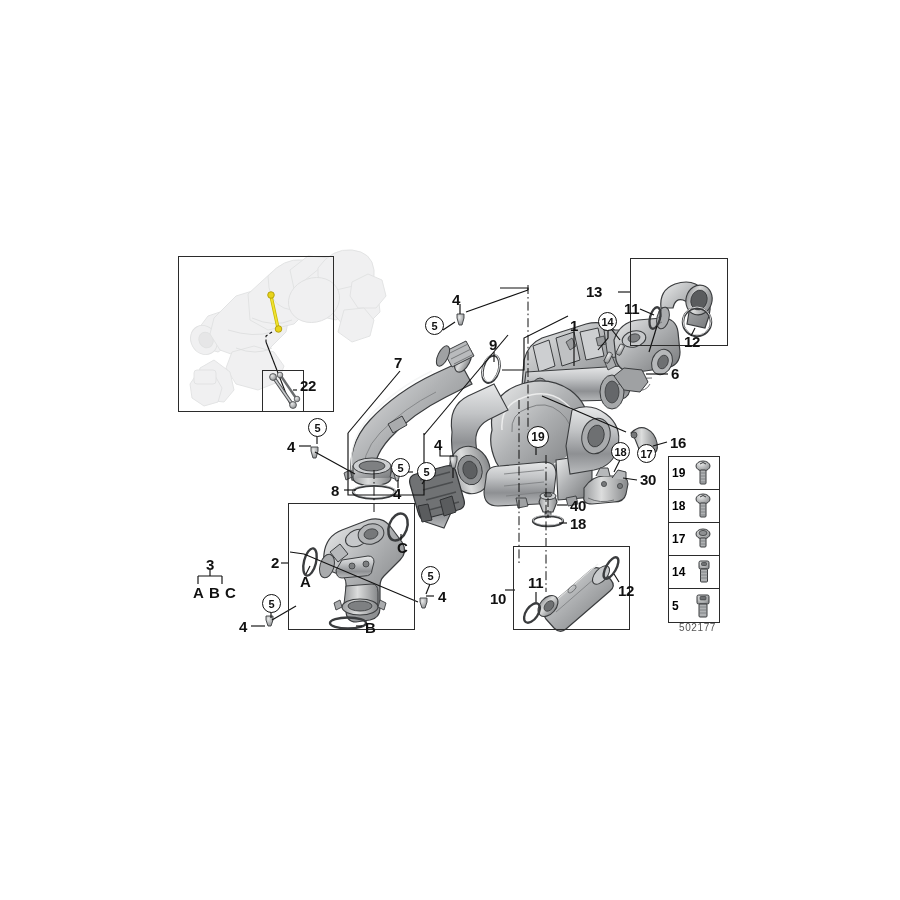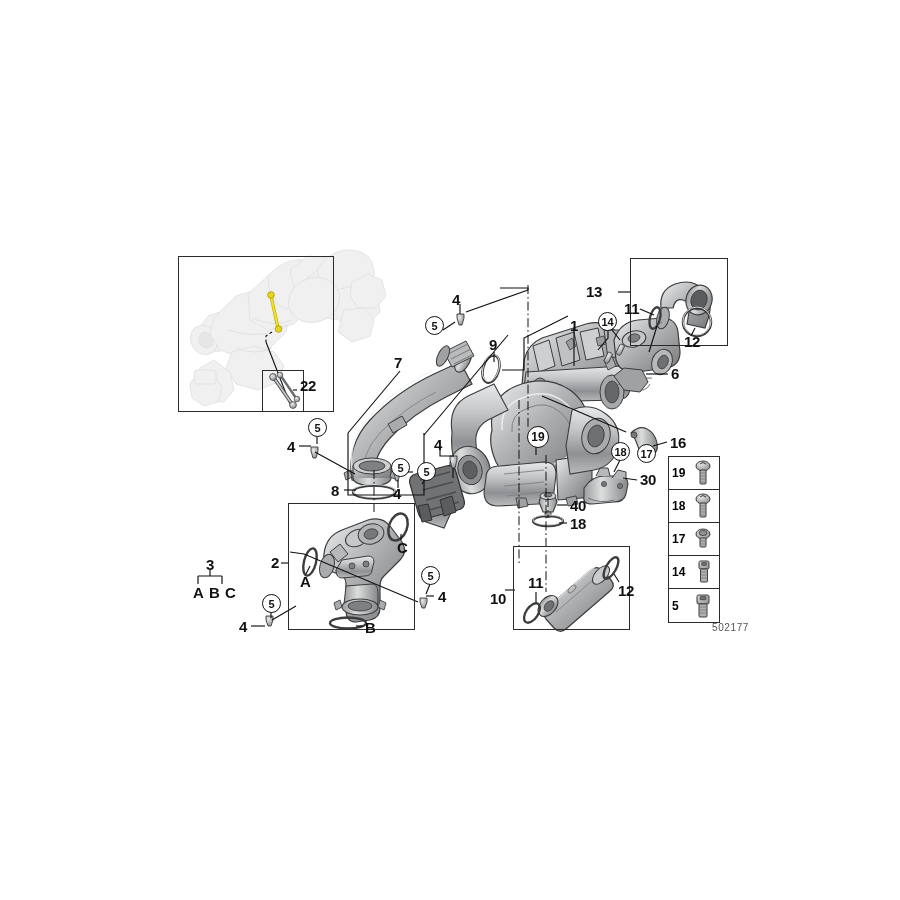--- a/index.html
+++ b/index.html
@@ -28,21 +28,21 @@
   
   .legend{position:absolute;left:668px;top:456px;width:52px;
           border:1.2px solid #2b2b2b;box-sizing:border-box;background:#fff;}
   .legend .row{height:33px;border-bottom:1.2px solid #2b2b2b;display:flex;
                align-items:center;box-sizing:border-box;position:relative;}
   .legend .row:last-child{border-bottom:none;}
   .legend .rn{font-size:12px;font-weight:bold;margin-left:3px;width:16px;}
   .legend .fast{position:absolute;right:6px;top:50%;transform:translateY(-50%);}
 
   .docid{position:absolute;left:679px;top:622px;font-size:10px;
-         color:#555;letter-spacing:.6px;font-family:"Liberation Sans",sans-serif;margin-left:33px;}
+         color:#555;letter-spacing:.6px;font-family:"Liberation Sans",sans-serif;}
 
   svg{display:block;overflow:visible;}
   .ghost{opacity:.30;}
 </style>
 </head>
 <body>
 
 <div id="stage">
 
   <svg class="abs" style="left:0;top:0" width="900" height="900" viewBox="0 0 900 900">

